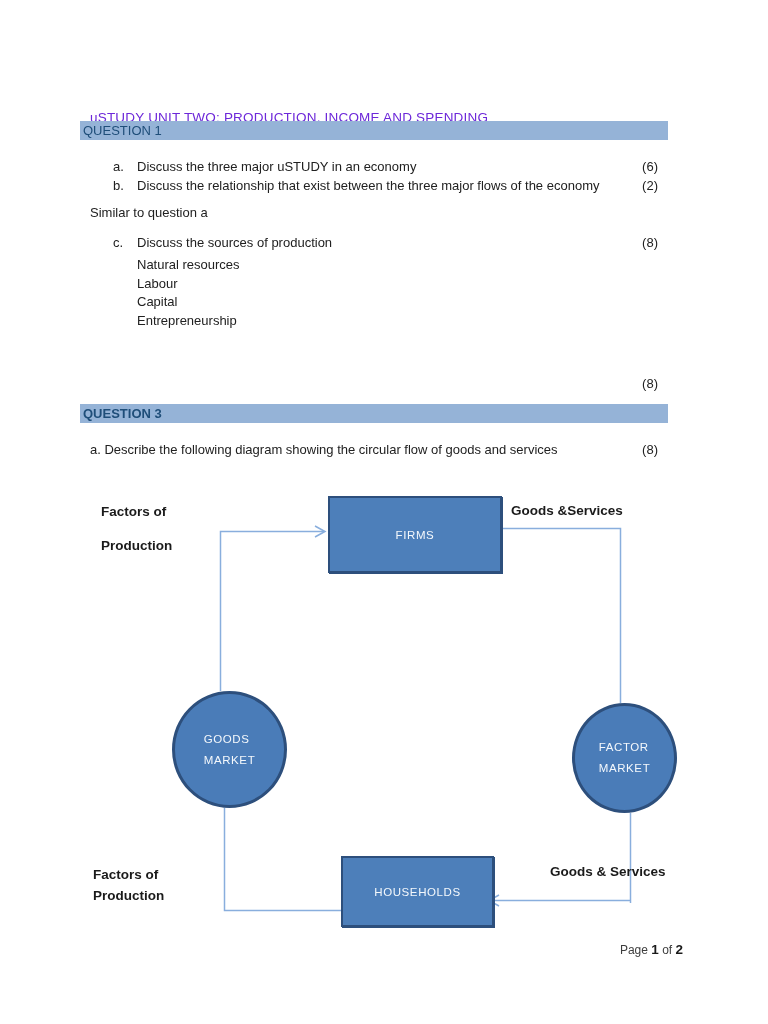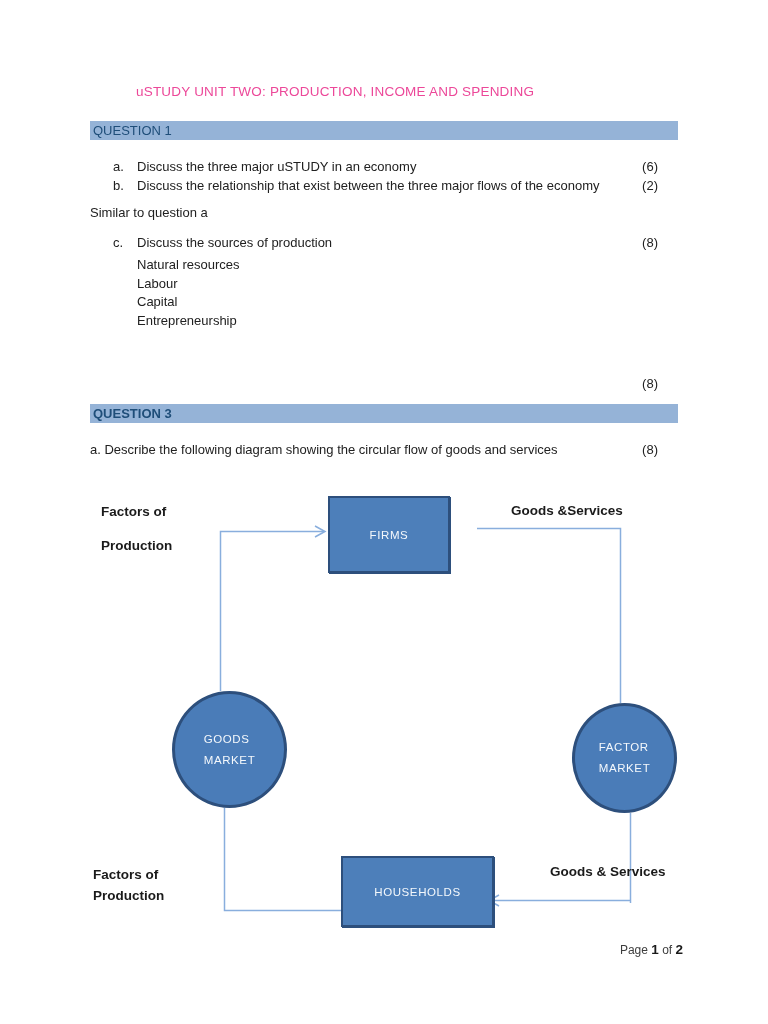--- a/index.html
+++ b/index.html
@@ -8,29 +8,28 @@
   .page {
     position: relative;
     width: 768px;
     height: 1024px;
     background: #ffffff;
     overflow: hidden;
     color: #212121;
   }
   .abs { position: absolute; }
   .doc-title {
-    left: 90px; top: 84px;
+    left: 90px; top: 110px;
     font-size: 13.5px;
-    color: #ec4899;
+    color: #6d28d9;
     letter-spacing: 0.2px;
     white-space: nowrap;
-    margin-left: 46px;
   }
   .qbar {
-    left: 90px;
+    left: 80px;
     width: 588px;
     height: 19px;
     background: var(--header_bg);
     color: var(--header_text);
     font-size: 13px;
     line-height: 19px;
     padding-left: 3px;
     white-space: nowrap;
   }
   .qbar.bold { font-weight: bold; }
@@ -165,21 +164,21 @@
 
   <div class="abs diag-label" style="left:511px; top:503px;">Goods &amp;Services</div>
 
   <div class="abs diag-label" style="left:93px; top:864px; line-height:21px;">
     <div>Factors of</div>
     <div>Production</div>
   </div>
 
   <div class="abs diag-label" style="left:550px; top:864px;">Goods &amp; Services</div>
 
-  <div class="abs shape-box" style="left:328px; top:496px; width:122px; height:77px;">
+  <div class="abs shape-box" style="left:328px; top:496px; width:174px; height:77px;">
     <span>FIRMS</span>
   </div>
 
   <div class="abs shape-box" style="left:341px; top:856px; width:153px; height:71px;">
     <span>HOUSEHOLDS</span>
   </div>
 
   <div class="abs shape-circle" style="left:172px; top:691px; width:115px; height:117px;">
     <div class="lines">
       <div>GOODS</div>

